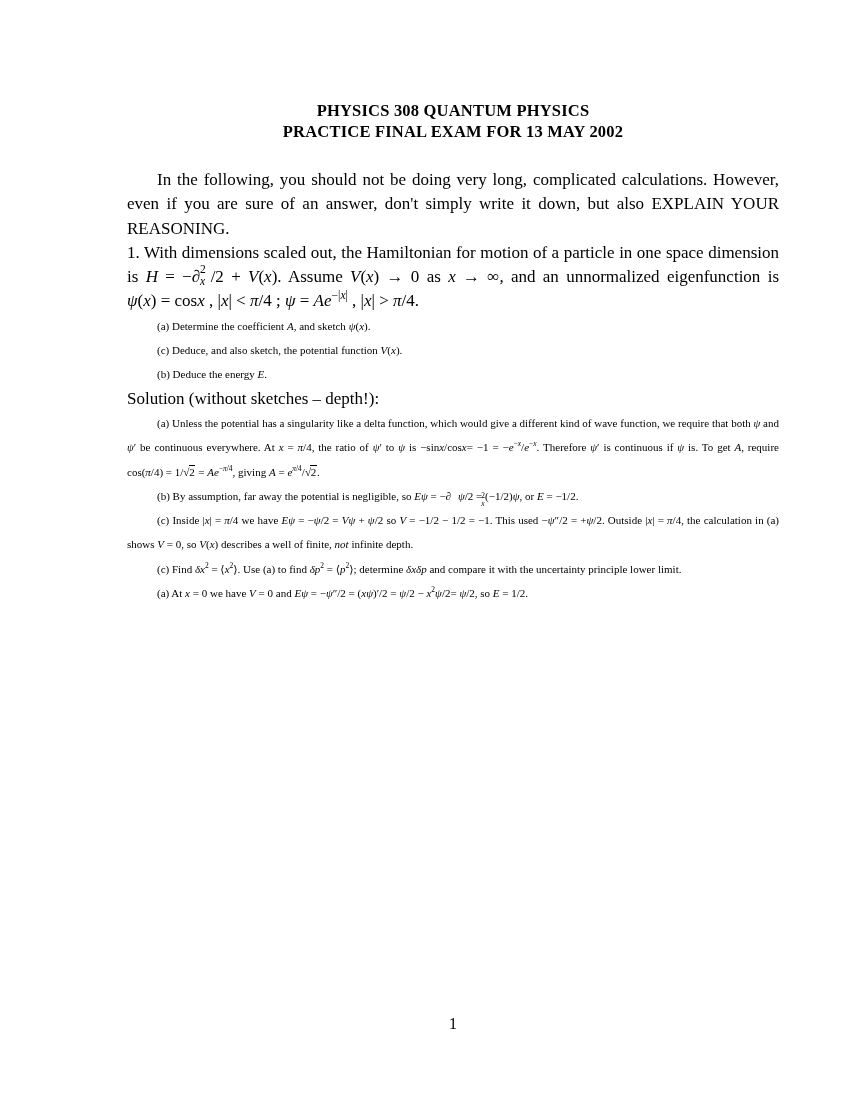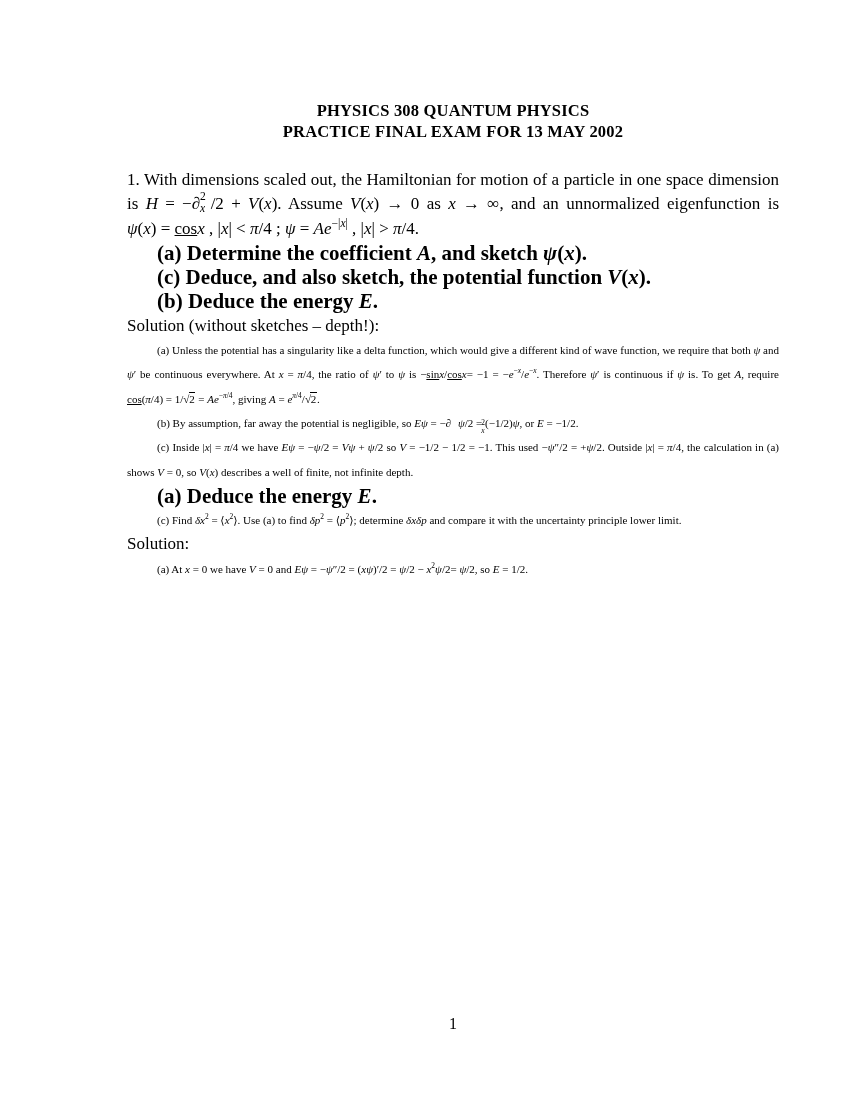--- a/index.html
+++ b/index.html
@@ -52,38 +52,37 @@
     hyphens: none;
   }
   p.indent { text-indent: 30px; }
   p.noindent { text-indent: 0; }
 
   .gap-para { margin-top: 20px; }
 
   
   p.item {
     margin: 0;
-    font-size: 21px;
+    font-size: 11px;
     line-height: 24.3px;
     text-indent: 30px;
     text-align: left;
-    font-weight: bold;
   }
   p.item-wrap {
     margin: 0;
     font-size: 11px;
     line-height: 24.3px;
     text-indent: 30px;
     text-align: justify;
   }
 
   
   .math { font-family: "Liberation Serif", "DejaVu Serif", serif; }
   i.v { font-style: italic; }
-  .op { font-style: normal; text-decoration: underline; }
+  .op { font-style: normal; }
   .nw { white-space: nowrap; }
 
   sup.sp, sub.sb {
     font-size: 0.68em;
     line-height: 0;
   }
   sup.sp { vertical-align: super; }
 
   
   .updown {
@@ -108,21 +107,21 @@
 
   
   .sqrt { white-space: nowrap; }
   .sqrt > .rad { font-size: 1.02em; }
   .sqrt > .under {
     border-top: 1px solid #000;
     padding: 0 0.06em;
     margin-left: -0.08em;
   }
 
-  .ital { }
+  .ital { font-style: italic; }
 
   
   .folio {
     position: absolute;
     left: 0;
     top: 1015px;
     width: 850px;
     text-align: center;
     font-size: 16px;
   }
@@ -131,40 +130,39 @@
 <body>
 
 <div class="page">
   <div class="content">
 
     <div class="title-block">
       <div class="title-line">PHYSICS 308 QUANTUM PHYSICS</div>
       <div class="title-line">PRACTICE FINAL EXAM FOR 13 MAY 2002</div>
     </div>
 
+    <p class="para indent">In the following, you should not be doing very long, complicated calculations. However, even if you are sure of an answer, don't simply write it down, but also EXPLAIN YOUR REASONING.</p>
 
     <p class="para noindent gap-para">1. With dimensions scaled out, the Hamiltonian for motion of a particle in one space dimension is <span class="math nw"><i class="v">H</i> = −∂<span class="updown"><span class="up">2</span><span class="dn">x</span></span>/2 + <i class="v">V</i>(<i class="v">x</i>)</span>. Assume <span class="math nw"><i class="v">V</i>(<i class="v">x</i>) → 0</span> as <span class="math nw"><i class="v">x</i> → ∞</span>, and an unnormalized eigenfunction is <span class="math nw"><i class="v">ψ</i>(<i class="v">x</i>) = <span class="op">cos</span><i class="v">x</i></span> , <span class="math nw">|<i class="v">x</i>| &lt; <i class="v">π</i>/4</span> ; <span class="math nw"><i class="v">ψ</i> = <i class="v">Ae</i><sup class="sp">−|<i class="v">x</i>|</sup></span> , <span class="math nw">|<i class="v">x</i>| &gt; <i class="v">π</i>/4</span>.</p>
 
     <p class="item">(a) Determine the coefficient <span class="math"><i class="v">A</i></span>, and sketch <span class="math nw"><i class="v">ψ</i>(<i class="v">x</i>)</span>.</p>
     <p class="item">(c) Deduce, and also sketch, the potential function <span class="math nw"><i class="v">V</i>(<i class="v">x</i>)</span>.</p>
     <p class="item">(b) Deduce the energy <span class="math"><i class="v">E</i></span>.</p>
 
     <p class="para noindent">Solution (without sketches – depth!):</p>
 
     <p class="item-wrap">(a) Unless the potential has a singularity like a delta function, which would give a different kind of wave function, we require that both <span class="math"><i class="v">ψ</i></span> and <span class="math nw"><i class="v">ψ</i>′</span> be continuous everywhere. At <span class="math nw"><i class="v">x</i> = <i class="v">π</i>/4</span>, the ratio of <span class="math nw"><i class="v">ψ</i>′</span> to <span class="math"><i class="v">ψ</i></span> is <span class="math nw">−<span class="op">sin</span><i class="v">x</i>/<span class="op">cos</span><i class="v">x</i>=</span> <span class="math nw">−1 = −<i class="v">e</i><sup class="sp">−<i class="v">x</i></sup>/<i class="v">e</i><sup class="sp">−<i class="v">x</i></sup></span>. Therefore <span class="math nw"><i class="v">ψ</i>′</span> is continuous if <span class="math"><i class="v">ψ</i></span> is. To get <span class="math"><i class="v">A</i></span>, require <span class="math nw"><span class="op">cos</span>(<i class="v">π</i>/4) = 1/<span class="sqrt"><span class="rad">√</span><span class="under">2</span></span> = <i class="v">Ae</i><sup class="sp">−<i class="v">π</i>/4</sup></span>, giving <span class="math nw"><i class="v">A</i> = <i class="v">e</i><sup class="sp"><i class="v">π</i>/4</sup>/<span class="sqrt"><span class="rad">√</span><span class="under">2</span></span></span>.</p>
 
     <p class="item-wrap">(b) By assumption, far away the potential is negligible, so <span class="math nw"><i class="v">Eψ</i> =</span> <span class="math nw">−∂<span class="updown"><span class="up">2</span><span class="dn">x</span></span><i class="v">ψ</i>/2 = (−1/2)<i class="v">ψ</i></span>, or <span class="math nw"><i class="v">E</i> = −1/2</span>.</p>
 
     <p class="item-wrap">(c) Inside <span class="math nw">|<i class="v">x</i>| = <i class="v">π</i>/4</span> we have <span class="math nw"><i class="v">Eψ</i> = −<i class="v">ψ</i>/2 = <i class="v">Vψ</i> + <i class="v">ψ</i>/2</span> so <span class="math nw"><i class="v">V</i> = −1/2 −</span> <span class="math nw">1/2 = −1</span>. This used <span class="math nw">−<i class="v">ψ</i>″/2 = +<i class="v">ψ</i>/2</span>. Outside <span class="math nw">|<i class="v">x</i>| = <i class="v">π</i>/4</span>, the calculation in (a) shows <span class="math nw"><i class="v">V</i> = 0</span>, so <span class="math nw"><i class="v">V</i>(<i class="v">x</i>)</span> describes a well of finite, <span class="ital">not</span> infinite depth.</p>
 
 
-    <p class="item">(a) Deduce the energy <span class="math"><i class="v">E</i></span>.</p>
     <p class="item-wrap">(c) Find <span class="math nw"><i class="v">δx</i><sup class="sp">2</sup> = ⟨<i class="v">x</i><sup class="sp">2</sup>⟩</span>. Use (a) to find <span class="math nw"><i class="v">δp</i><sup class="sp">2</sup> = ⟨<i class="v">p</i><sup class="sp">2</sup>⟩</span>; determine <span class="math nw"><i class="v">δxδp</i></span> and compare it with the uncertainty principle lower limit.</p>
 
-    <p class="para noindent">Solution:</p>
 
     <p class="item-wrap">(a) At <span class="math nw"><i class="v">x</i> = 0</span> we have <span class="math nw"><i class="v">V</i> = 0</span> and <span class="math nw"><i class="v">Eψ</i> = −<i class="v">ψ</i>″/2 = (<i class="v">xψ</i>)′/2 = <i class="v">ψ</i>/2 −</span> <span class="math nw"><i class="v">x</i><sup class="sp">2</sup><i class="v">ψ</i>/2= <i class="v">ψ</i>/2</span>, so <span class="math nw"><i class="v">E</i> = 1/2</span>.</p>
 
 
   </div>
 
   <div class="folio">1</div>
 </div>
 
 </body></html>

